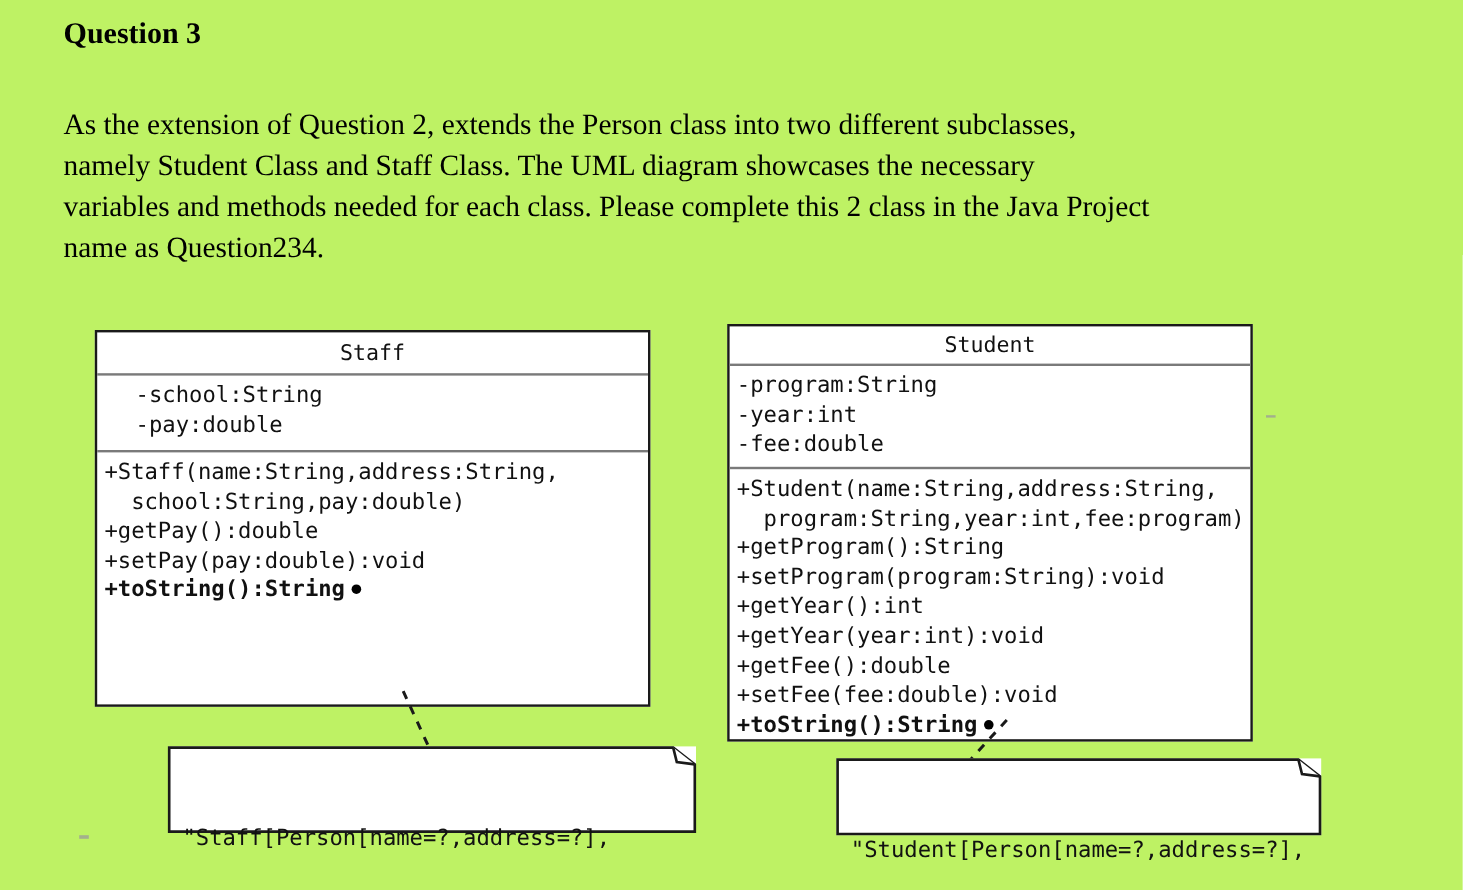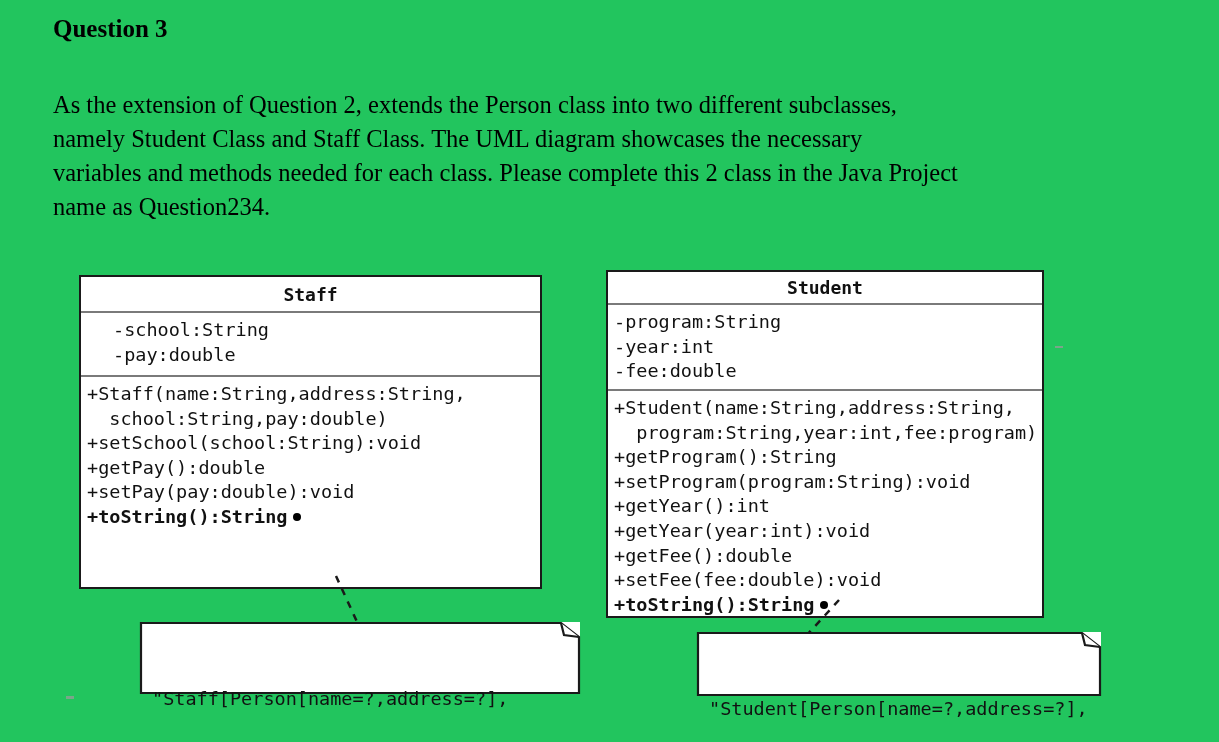--- a/index.html
+++ b/index.html
@@ -4,21 +4,21 @@
 <style>
   html, body {
     margin: 0;
     padding: 0;
     background: #ffffff;
   }
   #page {
     position: relative;
     width: 1219px;
     height: 742px;
-    background: #22c55e;
+    background: #bef264;
     overflow: hidden;
     font-family: "Liberation Serif", "DejaVu Serif", serif;
     color: #000000;
   }
 
   
   .q-title {
     position: absolute;
     left: 53px;
     top: 15px;
@@ -49,21 +49,21 @@
   .uml-box {
     position: absolute;
     box-sizing: border-box;
     background: #ffffff;
     border: 2px solid #1a1a1a;
     font-family: "DejaVu Sans Mono", "Liberation Mono", monospace;
   }
   .uml-title {
     box-sizing: border-box;
     text-align: right;
-    font-weight: bold;
+    font-weight: normal;
     font-size: 18px;
     color: #111;
     display: flex;
     align-items: center;
     justify-content: center;
   }
   .uml-divider {
     height: 2px;
     background: #7a7a7a;
     width: 100%;
@@ -161,21 +161,20 @@
     <div class="uml-title">Staff</div>
     <div class="uml-divider"></div>
     <div class="uml-compartment attrs">
       <div class="uml-line">-school:String</div>
       <div class="uml-line">-pay:double</div>
     </div>
     <div class="uml-divider"></div>
     <div class="uml-compartment">
       <div class="uml-line">+Staff(name:String,address:String,</div>
       <div class="uml-line">  school:String,pay:double)</div>
-      <div class="uml-line">+setSchool(school:String):void</div>
       <div class="uml-line">+getPay():double</div>
       <div class="uml-line">+setPay(pay:double):void</div>
       <div class="uml-line bold"><span>+toString():String</span><span class="anchor-dot"></span></div>
     </div>
   </div>
 
   <div class="uml-box" id="student-box">
     <div class="uml-title">Student</div>
     <div class="uml-divider"></div>
     <div class="uml-compartment attrs">

